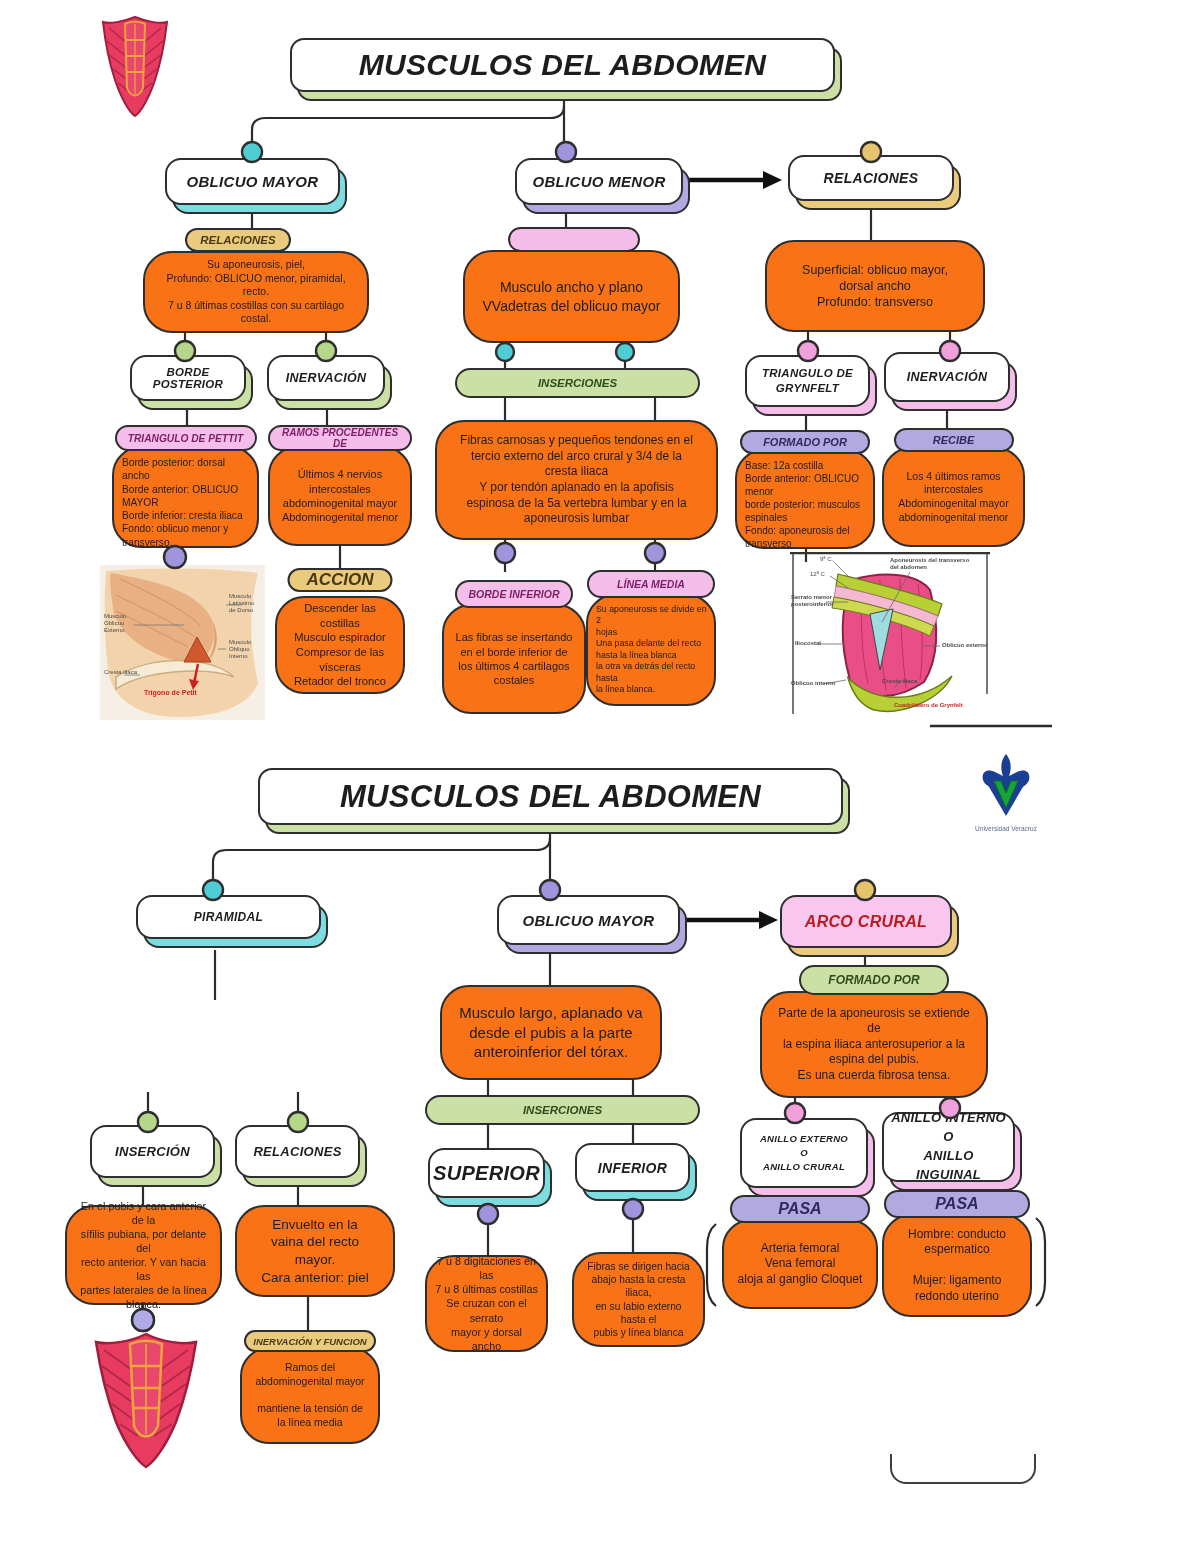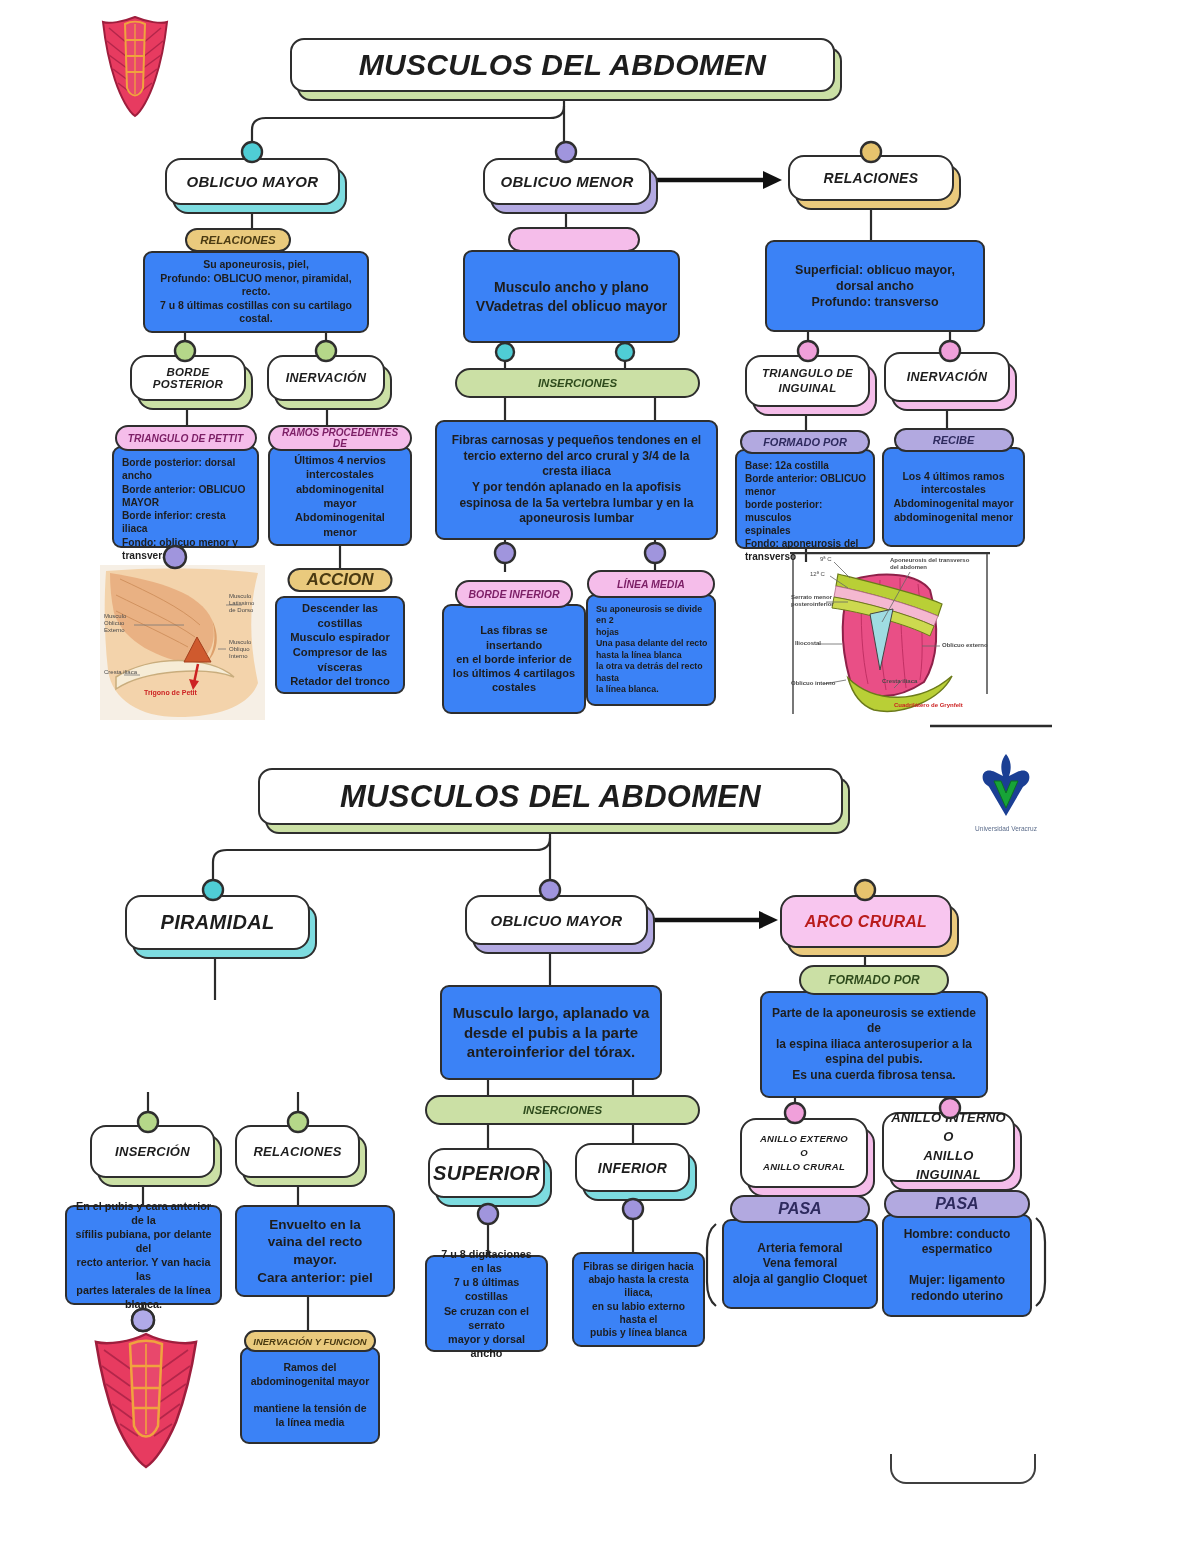--- a/index.html
+++ b/index.html
@@ -6,33 +6,33 @@
   .canvas{position:relative;width:1200px;height:1553px;background:#ffffff;overflow:hidden;
           font-family:"Liberation Sans",sans-serif;color:#1d1d1d;}
   svg.layer{position:absolute;left:0;top:0;width:1200px;height:1553px;}
   .lines{z-index:0;}
   .dots{z-index:6;pointer-events:none;}
   .node{position:absolute;z-index:2;background:#fff;border:2.5px solid #2e2e2e;border-radius:16px;
         display:flex;align-items:center;justify-content:center;text-align:center;
         font-weight:bold;font-style:italic;letter-spacing:.3px;box-sizing:border-box;padding:2px 6px;}
   .sh-teal  {box-shadow:7px 9px 0 -2px #7ddce0, 7px 9px 0 0 #2e2e2e;}
   .sh-green {box-shadow:7px 9px 0 -2px #cbe0a5, 7px 9px 0 0 #2e2e2e;}
-  .sh-purple{box-shadow:7px 9px 0 -2px #b3a9e2, 7px 9px 0 0 #2e2e2e;}
+  .sh-purple{box-shadow:7px 9px 0 -2px #b3a9e2, 7px 9px 0 0 #2e2e2e;margin-left:32px;}
   .sh-yellow{box-shadow:7px 9px 0 -2px #eaca7d, 7px 9px 0 0 #2e2e2e;}
   .sh-pink  {box-shadow:7px 9px 0 -2px #f5bdea, 7px 9px 0 0 #2e2e2e;}
   .pill{position:absolute;z-index:3;border:2.5px solid #2e2e2e;border-radius:999px;
         display:flex;align-items:center;justify-content:center;text-align:center;
         font-weight:bold;font-style:italic;box-sizing:border-box;padding:1px 6px;}
   .bg-yellow{background:#eaca7d;color:#4a3a12;}
   .bg-green {background:#cbe0a5;color:#2f4c1d;}
   .bg-pink  {background:#f5bdea;color:#7c1f66;}
   .bg-purple{background:#b2a9e0;color:#2e2a5e;}
-  .tbox{position:absolute;z-index:2;background:#3b82f6;border:2.5px solid #2e2e2e;border-radius:9px;
+  .tbox{position:absolute;z-index:2;background:#f97316;border:2.5px solid #2e2e2e;border-radius:29px;
         display:flex;align-items:center;justify-content:center;text-align:center;
-        box-sizing:border-box;padding:6px 8px;line-height:1.3;font-weight:bold;}
+        box-sizing:border-box;padding:6px 8px;line-height:1.3;}
   .tbox.left{align-items:flex-start;justify-content:flex-start;text-align:left;padding:8px 6px 4px 8px;}
   .pre{white-space:pre-line;}
   .comp{position:absolute;z-index:2;}
   .comp .pill{left:50%;transform:translateX(-50%);top:0;}
   .comp .tbox{left:0;right:0;}
   .imgbox{position:absolute;z-index:1;}
   .imglabel{position:absolute;font-size:6px;line-height:1.2;color:#4a4a4a;white-space:pre-line;}
   .partial{position:absolute;z-index:1;border:2.4px solid #3f3f3f;border-top:none;
            border-radius:0 0 16px 16px;}
   .logo-caption{position:absolute;left:0;right:0;bottom:0;text-align:center;font-size:6.5px;color:#5a6b8a;}
@@ -229,21 +229,21 @@
 Una pasa delante del recto
 hasta la línea blanca
 la otra va detrás del recto hasta
 la línea blanca.</div>
   </div>
 
   <div class="tbox pre" style="left:765px;top:240px;width:220px;height:92px;font-size:12.5px">Superficial: oblicuo mayor,
 dorsal ancho
 Profundo: transverso</div>
   <div class="node sh-pink pre" style="left:745px;top:355px;width:125px;height:52px;font-size:11.5px;line-height:1.3">TRIANGULO DE
-INGUINAL</div>
+GRYNFELT</div>
   <div class="node sh-pink" style="left:884px;top:352px;width:126px;height:50px;font-size:12.5px">INERVACIÓN</div>
 
   <div class="comp" style="left:735px;top:430px;width:140px;height:120px">
     <div class="pill bg-purple" style="width:130px;height:24px;font-size:11px">FORMADO POR</div>
     <div class="tbox left pre" style="top:19px;height:100px;font-size:10px">Base: 12a costilla
 Borde anterior: OBLICUO menor
 borde posterior: musculos
 espinales
 Fondo: aponeurosis del
 transverso</div>
@@ -302,21 +302,21 @@
 
   <div class="imgbox" style="left:965px;top:752px;width:82px;height:80px">
     <svg width="82" height="66" viewBox="0 0 82 66">
       <path d="M41,2 C46,8 47,16 44,24 L52,20 C60,16 66,20 64,28 C62,34 54,38 46,36 L50,42 C47,47 43,47 41,44 C39,47 35,47 32,42 L36,36 C28,38 20,34 18,28 C16,20 22,16 30,20 L38,24 C35,16 36,8 41,2 Z" fill="#1b3f94"></path>
       <path d="M20,28 L41,64 L62,28 L53,28 L41,52 L29,28 Z" fill="#1b3f94"></path>
       <path d="M29,29 L41,56 L53,29 L46,29 L41,41 L36,29 Z" fill="#17a437" stroke="#0d6e24" stroke-width="1"></path>
     </svg>
     <div class="logo-caption">Universidad Veracruz</div>
   </div>
 
-  <div class="node sh-teal" style="left:125px;top:895px;width:185px;height:55px;font-size:20px">PIRAMIDAL</div>
+  <div class="node sh-teal" style="left:136px;top:895px;width:185px;height:44px;font-size:12px">PIRAMIDAL</div>
   <div class="node sh-purple" style="left:465px;top:895px;width:183px;height:50px;font-size:15px">OBLICUO MAYOR</div>
   <div class="node sh-yellow" style="left:780px;top:895px;width:172px;height:53px;font-size:16px;background:#f8c6ef;color:#b91c1c">ARCO CRURAL</div>
 
   <div class="node sh-green" style="left:90px;top:1125px;width:125px;height:53px;font-size:13px">INSERCIÓN</div>
   <div class="node sh-green" style="left:235px;top:1125px;width:125px;height:53px;font-size:13px">RELACIONES</div>
   <div class="tbox pre" style="left:65px;top:1205px;width:157px;height:100px;font-size:10.8px">En el pubis y cara anterior de la
 sífilis pubiana, por delante del
 recto anterior. Y van hacia las
 partes laterales de la línea
 blanca.</div>

